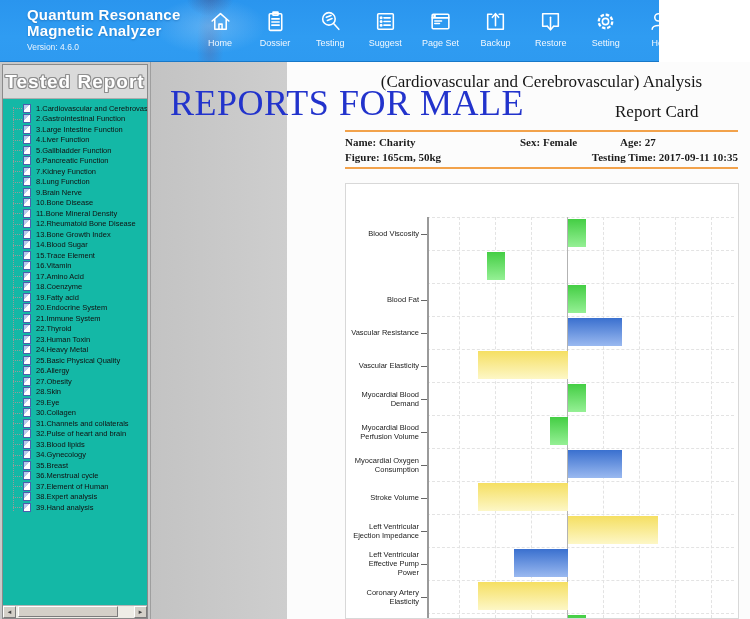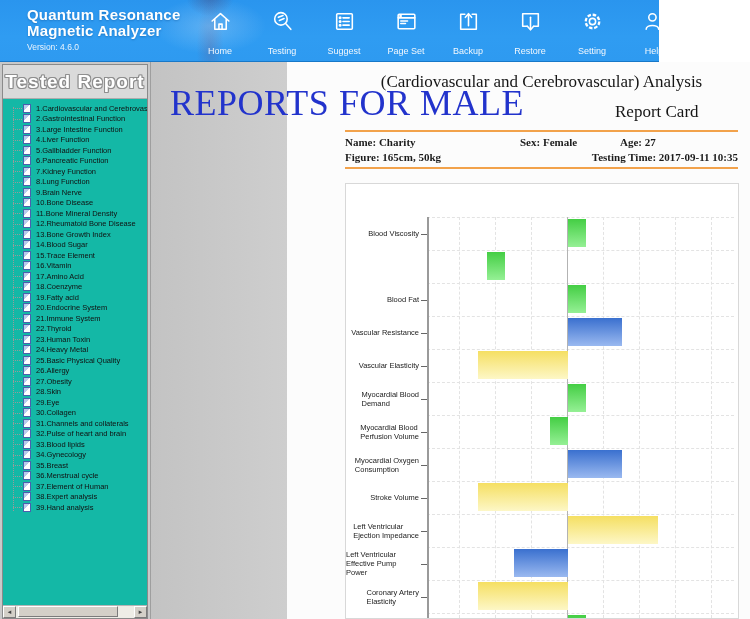--- a/index.html
+++ b/index.html
@@ -18,21 +18,21 @@
             pointer-events:none; }
   .brand { position:absolute; left:27px; top:7px; color:#fff; z-index:2; }
   .brand .bl { font-size:15px; font-weight:bold; line-height:16px; letter-spacing:.2px;
                text-shadow:0 1px 2px rgba(0,60,120,.35); }
   .brand .ver { font-size:8.5px; margin-top:3px; color:#eaf4fd; }
   .nav { position:absolute; left:193px; top:9px; width:550px; height:50px;
          display:flex; justify-content:space-between; z-index:2; }
   .nav-item { width:54px; display:flex; flex-direction:column; align-items:center;
               color:#fff; cursor:pointer; }
   .nav-item svg { width:25px; height:25px; display:block; }
-  .nav-item .nlabel { font-size:9px; margin-top:12px; color:#f2f8fe; white-space:nowrap; }
+  .nav-item .nlabel { font-size:9px; margin-top:4px; color:#f2f8fe; white-space:nowrap; }
 
   
   .workspace { position:absolute; left:0; top:62px; width:750px; height:557px; background:#c9c9c9; }
 
   
   .sidebar { position:absolute; left:2px; top:2px; width:146px; height:555px;
              background:#14b8a6; border:1px solid #8a8a8a; }
   .sidebar-title { height:34px; background:#dadada; border-bottom:1px solid #adadad;
                    display:flex; align-items:center; justify-content:center;
                    font-size:19px; font-weight:800; letter-spacing:1px; color:#fff;
@@ -77,21 +77,21 @@
           font-family:"Liberation Serif", serif; font-size:11px; font-weight:bold; color:#1c1c1c; }
   .info .irow { display:flex; line-height:15px; }
   .iname { width:175px; } .isex { width:100px; } .iage { flex:1; text-align:left; }
   .ifig { width:175px; } .ispace { flex:1; } .itime { text-align:right; }
 
   
   .chart-frame { position:absolute; left:58px; top:121px; width:394px; height:436px;
                  background:#fff; border:1px solid #d8d8d8; overflow:hidden; }
   .crow { position:absolute; left:0; width:100%; height:33px; display:flex; }
   .clabel { position:relative; width:81px; padding-right:8px; display:flex; align-items:center;
-            justify-content:flex-end; font-size:7.5px; line-height:9px;
+            justify-content:flex-end; text-align:right; font-size:7.5px; line-height:9px;
             color:#222; white-space:pre-line; }
   .ctick { position:absolute; right:0; top:50%; width:6px; height:1px; background:#666; }
   .cplot { position:relative; flex:1; }
   .cbar { position:absolute; top:2px; height:28px; }
   .gline { position:absolute; pointer-events:none; }
 </style>
 </head>
 <body>
 
 <header class="topbar">
@@ -101,20 +101,30 @@
     <div class="ver">Version: 4.6.0</div>
   </div>
   <nav class="nav">
     <div class="nav-item">
       <svg viewBox="0 0 24 24" fill="none" stroke="#fff" stroke-width="1.5" stroke-linecap="round" stroke-linejoin="round">
         <path d="M4 11.5 L12 4.5 L20 11.5"></path>
           <path d="M6.5 10 V19.5 H17.5 V10"></path>
           <path d="M10.5 19.5 V14.5 H13.5 V19.5"></path>
       </svg>
       <span class="nlabel">Home</span>
+    </div>
+    <div class="nav-item">
+      <svg viewBox="0 0 24 24" fill="none" stroke="#fff" stroke-width="1.5" stroke-linecap="round" stroke-linejoin="round">
+        <rect x="6" y="4.5" width="12" height="16" rx="1"></rect>
+          <rect x="9.5" y="3" width="5" height="3" rx="0.5"></rect>
+        <line x1="8.5" y1="9.5" x2="15.5" y2="9.5"></line>
+          <line x1="8.5" y1="12.5" x2="15.5" y2="12.5"></line>
+          <line x1="8.5" y1="15.5" x2="15.5" y2="15.5"></line>
+      </svg>
+      <span class="nlabel">Dossier</span>
     </div>
     <div class="nav-item">
       <svg viewBox="0 0 24 24" fill="none" stroke="#fff" stroke-width="1.5" stroke-linecap="round" stroke-linejoin="round">
         <circle cx="10.5" cy="9.5" r="6"></circle>
           <line x1="15" y1="14" x2="20" y2="19.5"></line>
         <line x1="8" y1="8" x2="12.5" y2="6.2"></line>
           <line x1="9" y1="11" x2="13.5" y2="9.2"></line>
       </svg>
       <span class="nlabel">Testing</span>
     </div>

